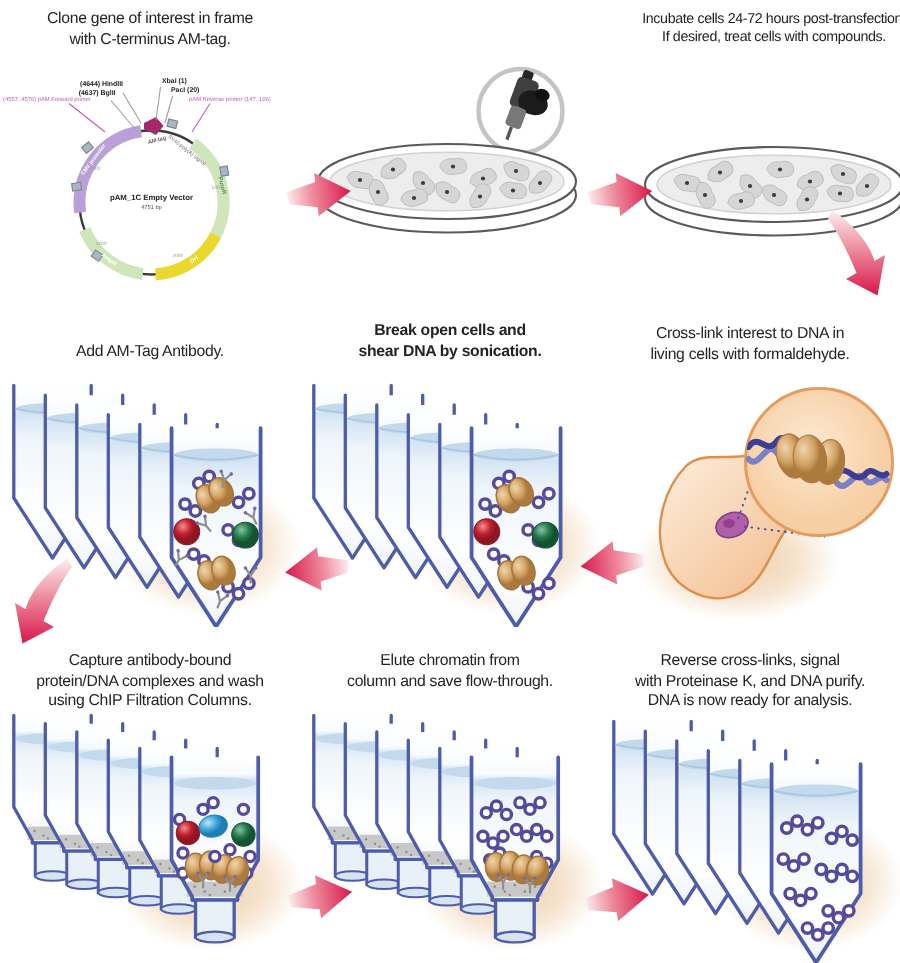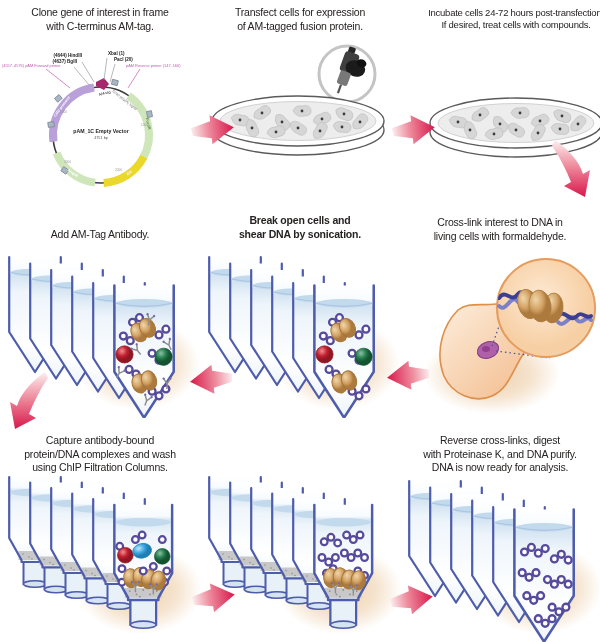--- a/index.html
+++ b/index.html
@@ -185,22 +185,20 @@
       <text x="101" y="101" font-size="3.8" fill="#555" text-anchor="middle">4751 bp</text>
       <text x="141" y="88" font-size="3.2" fill="#999">1000</text>
       <text x="115" y="133" font-size="3.2" fill="#999">2000</text>
       <text x="64" y="125" font-size="3.2" fill="#999">3000</text>
       <text x="60" y="75" font-size="3.2" fill="#999">4000</text>
     </g>
   </svg>
 </div>
 
 <div class="panel" style="left:200px;top:0;height:200px;">
-  <div class="cap" style="top:6px">Transfect cells for expression
-of AM-tagged fusion protein.</div>
   <svg class="illus" style="top:34px" width="200" height="126" viewBox="0 0 200 126">
     <line x1="140" y1="64" x2="116" y2="88" stroke="#9a9a9a" stroke-width="1.2"></line>
     <circle cx="147" cy="40" r="28" fill="#ffffff" stroke="#c4c4c4" stroke-width="3"></circle>
     <g transform="rotate(20 147 40)">
       <rect x="140" y="13" width="7" height="6" rx="1.5" fill="#262626"></rect>
       <rect x="138" y="18" width="15" height="21" rx="3.5" fill="#3f3f3f"></rect>
       <ellipse cx="153" cy="32" rx="10" ry="8" fill="#1b1b1b"></ellipse>
       <ellipse cx="157" cy="25" rx="5" ry="4" fill="#111111"></ellipse>
       <rect x="140" y="38" width="11" height="14" rx="2.5" fill="#787878"></rect>
       <path d="M145,52 L145,61" stroke="#555555" stroke-width="2.2"></path>
@@ -362,20 +360,22 @@
         <use href="#sym-ab" transform="translate(5,74) rotate(30)"></use>
         <use href="#sym-ab" transform="translate(16,58) rotate(-40)"></use>
         <use href="#sym-ab" transform="translate(28,98) rotate(20)"></use>
         <use href="#sym-ab" transform="translate(44,84) rotate(0)"></use>
       </g>
     </g>
   </svg>
 </div>
 
 <div class="panel" style="left:200px;top:420px;height:222px;">
+  <div class="cap" style="top:14px">Elute chromatin from
+column and save flow-through.</div>
   <svg class="illus" style="top:50px" width="200" height="172" viewBox="0 0 200 172">
     <ellipse cx="140" cy="120" rx="62" ry="44" fill="url(#rgGlow)"></ellipse>
     <use href="#sym-column" transform="translate(8,4)"></use>
     <use href="#sym-column" transform="translate(29,9.5)"></use>
     <use href="#sym-column" transform="translate(50,15)"></use>
     <use href="#sym-column" transform="translate(71,20.5)"></use>
     <use href="#sym-column" transform="translate(92,26)"></use>
     <g transform="translate(113,31.5) scale(1.12)">
       <use href="#sym-column"></use>
       <g>
@@ -399,21 +399,21 @@
         <use href="#sym-hist" transform="translate(20,68) rotate(-5)"></use>
         <use href="#sym-hist" transform="translate(36,70) rotate(5)"></use>
         <use href="#sym-ab" transform="translate(17,73)"></use>
         <use href="#sym-ab" transform="translate(33,75)"></use>
       </g>
     </g>
   </svg>
 </div>
 
 <div class="panel" style="left:400px;top:420px;height:222px;">
-  <div class="cap" style="top:14px">Reverse cross-links, digest
+  <div class="cap" style="top:14px">Reverse cross-links, signal
 with Proteinase K, and DNA purify.
 DNA is now ready for analysis.</div>
   <svg class="illus" style="top:50px" width="200" height="172" viewBox="0 0 200 172">
     <ellipse cx="140" cy="118" rx="62" ry="46" fill="url(#rgGlow)"></ellipse>
     <use href="#sym-tube" transform="translate(8,8)"></use>
     <use href="#sym-tube" transform="translate(29,14.5)"></use>
     <use href="#sym-tube" transform="translate(50,21)"></use>
     <use href="#sym-tube" transform="translate(71,27.5)"></use>
     <use href="#sym-tube" transform="translate(92,34)"></use>
     <g transform="translate(113,36) scale(1.15)">

